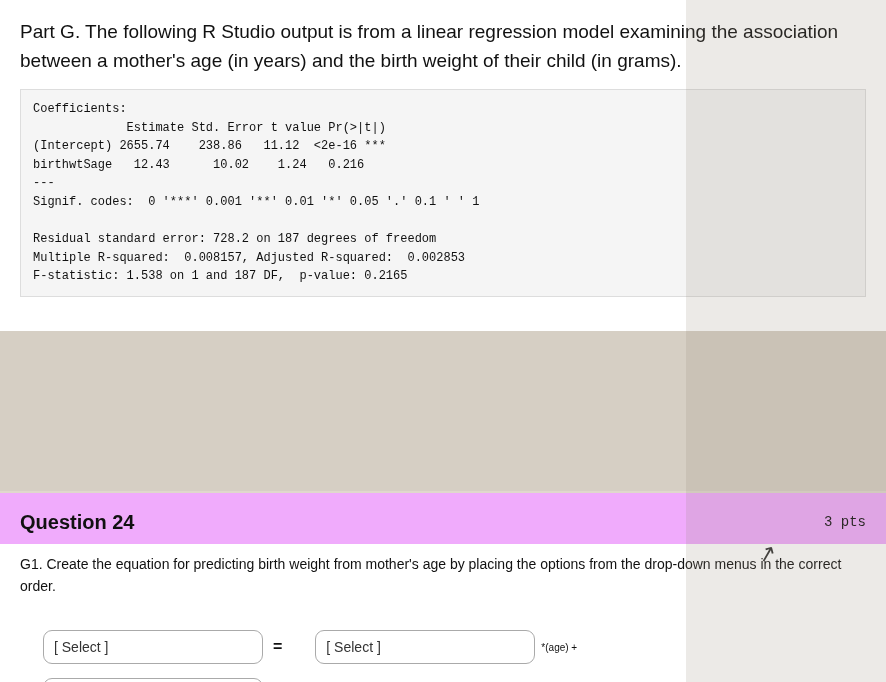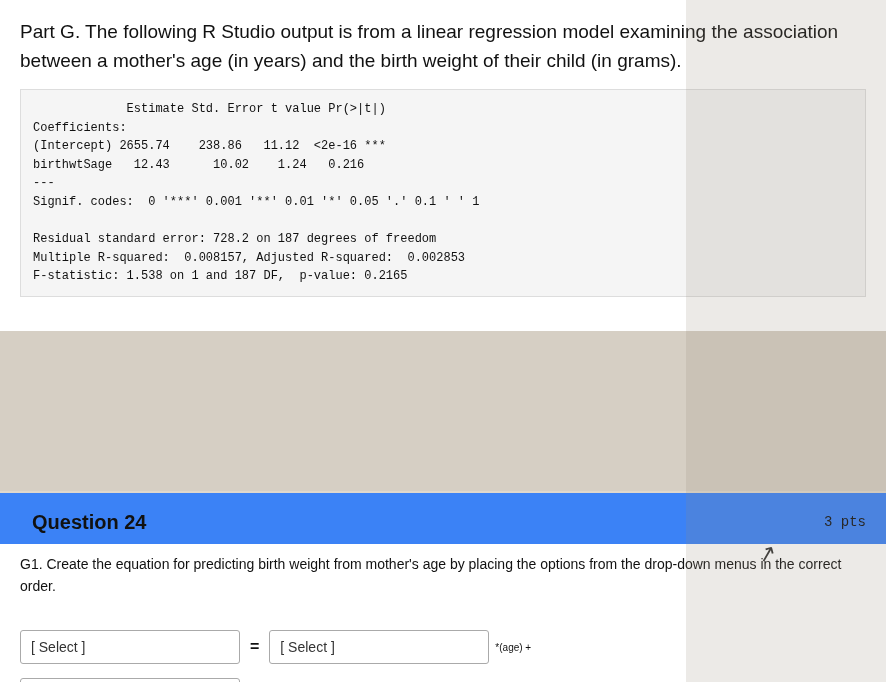--- a/index.html
+++ b/index.html
@@ -48,22 +48,22 @@
       padding: 10px 12px;
       margin-bottom: 14px;
       line-height: 1.55;
       color: #111;
     }
 
     .question-header {
       display: flex;
       justify-content: space-between;
       align-items: center;
-      padding: 18px 20px 10px 32px;
-      background: #3b82f6;
+      padding: 18px 20px 10px 20px;
+      background: #f0abfc;
     }
 
     .question-title {
       font-size: 20px;
       font-weight: bold;
       color: #111;
     }
 
     .points-label {
       font-size: 14px;
@@ -96,26 +96,27 @@
       position: relative;
       display: inline-flex;
       align-items: center;
     }
 
     .select-box {
       appearance: none;
       -webkit-appearance: none;
       background: #fff;
       border: 1px solid #aaa;
-      border-radius: 3px;
+      border-radius: 9px;
       padding: 8px 45px 8px 10px;
       font-size: 14px;
       color: #333;
       cursor: pointer;
       width: 220px;
+      margin-left: 23px;
     }
 
     .equals-sign {
       font-size: 16px;
       font-weight: bold;
       color: #111;
       margin: 0 4px;
     }
 
     .age-label {
@@ -153,22 +154,22 @@
   </style>
 </head>
 <body>
 
 <div class="page-container">
 
   <div class="white-content-area">
     <p class="part-g-text">Part G. The following R Studio output is from a linear regression model examining the association between a mother's age (in years) and the birth weight of their child (in grams).</p>
 
     <div class="code-block">
+      <div>Coefficients:</div>
       <div>&nbsp;&nbsp;&nbsp;&nbsp;&nbsp;&nbsp;&nbsp;&nbsp;&nbsp;&nbsp;&nbsp;&nbsp; Estimate Std. Error t value Pr(&gt;|t|)</div>
-      <div>Coefficients:</div>
       <div>(Intercept) 2655.74&nbsp;&nbsp;&nbsp; 238.86&nbsp;&nbsp; 11.12&nbsp; &lt;2e-16 ***</div>
       <div>birthwtSage&nbsp;&nbsp; 12.43&nbsp;&nbsp;&nbsp;&nbsp;&nbsp; 10.02&nbsp;&nbsp;&nbsp; 1.24&nbsp;&nbsp; 0.216</div>
       <div>---</div>
       <div>Signif. codes: &nbsp;0 '***' 0.001 '**' 0.01 '*' 0.05 '.' 0.1 ' ' 1</div>
       <br>
       <div>Residual standard error: 728.2 on 187 degrees of freedom</div>
       <div>Multiple R-squared: &nbsp;0.008157, Adjusted R-squared: &nbsp;0.002853</div>
       <div>F-statistic: 1.538 on 1 and 187 DF, &nbsp;p-value: 0.2165</div>
     </div>
   </div>

